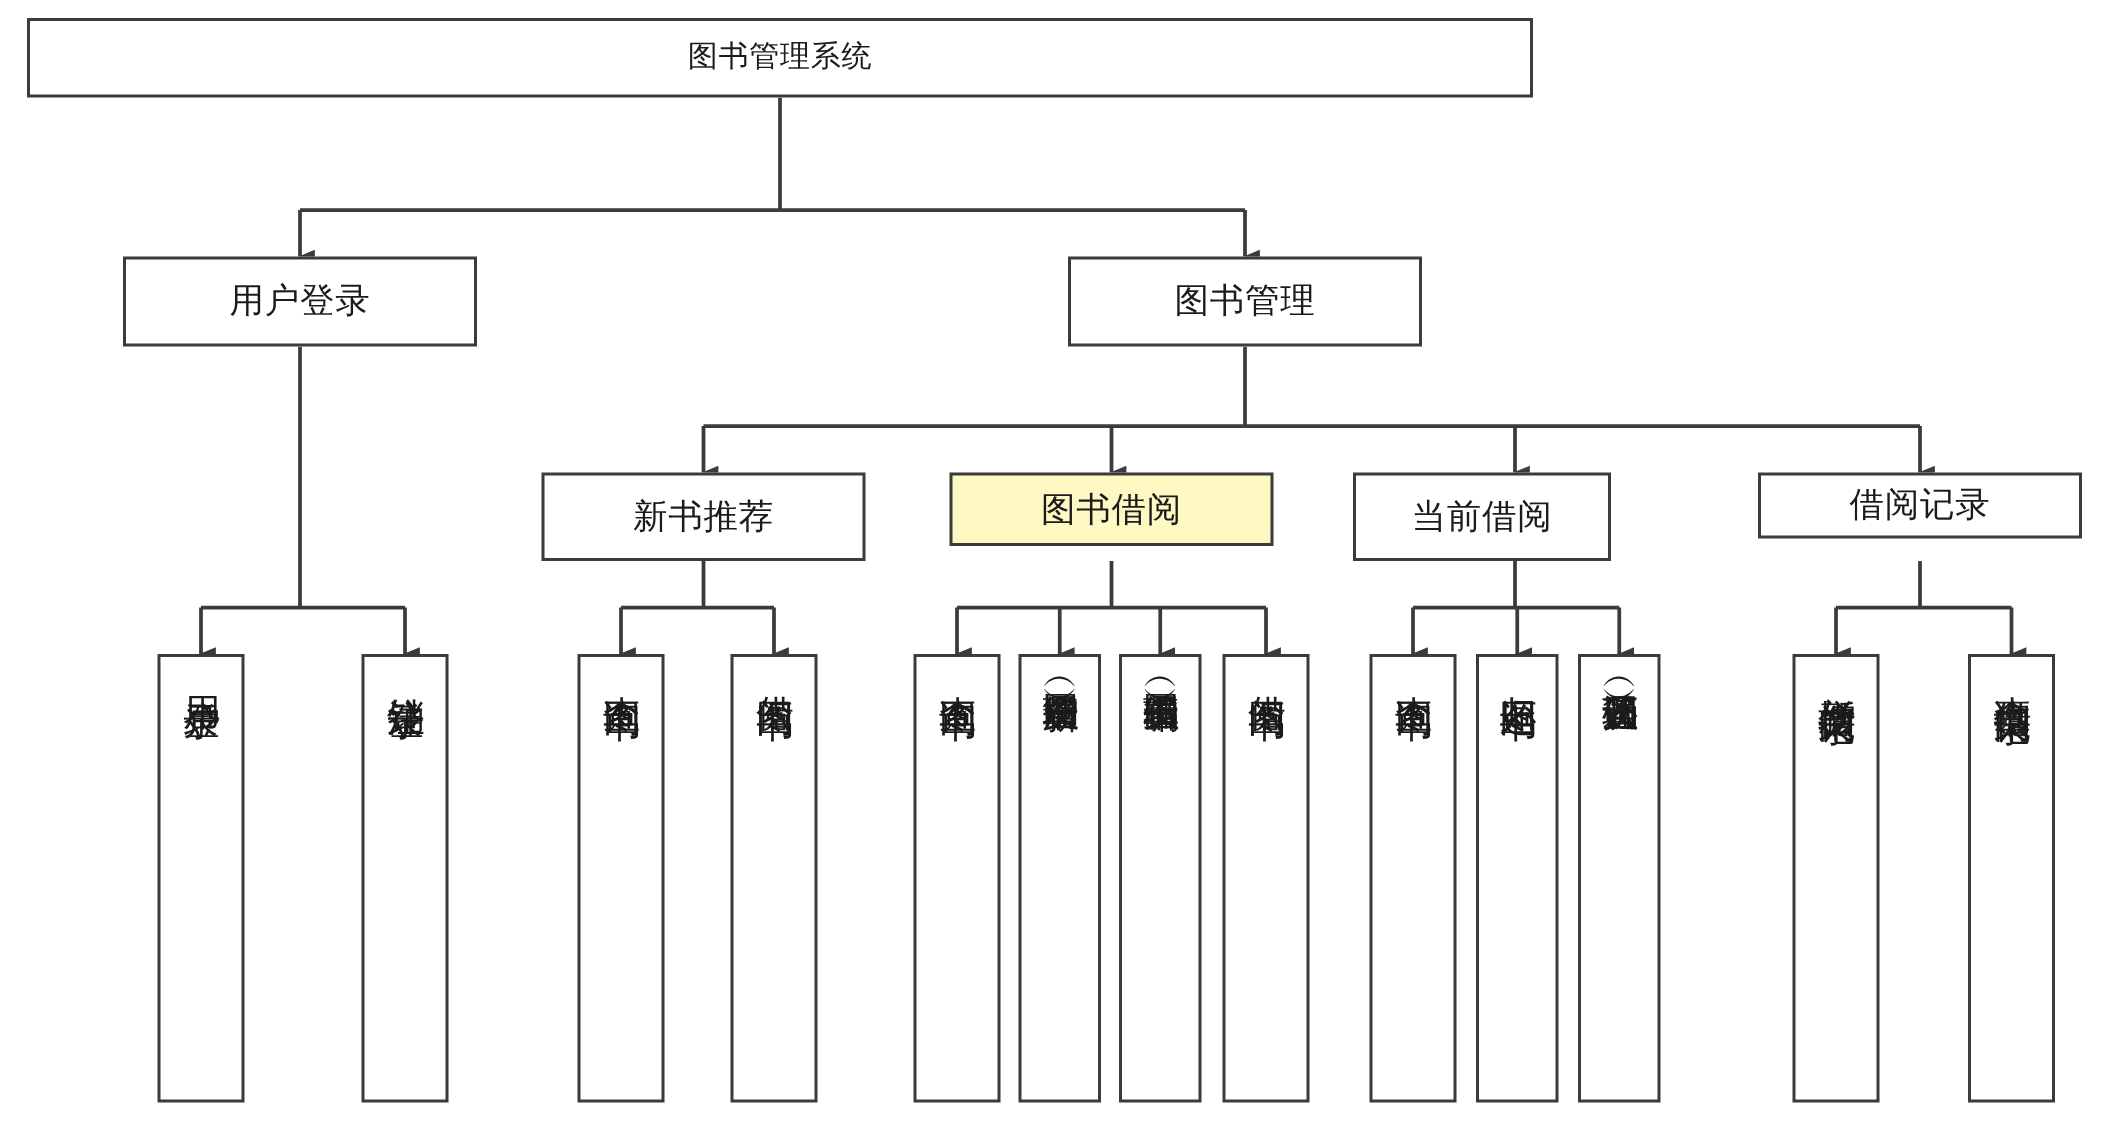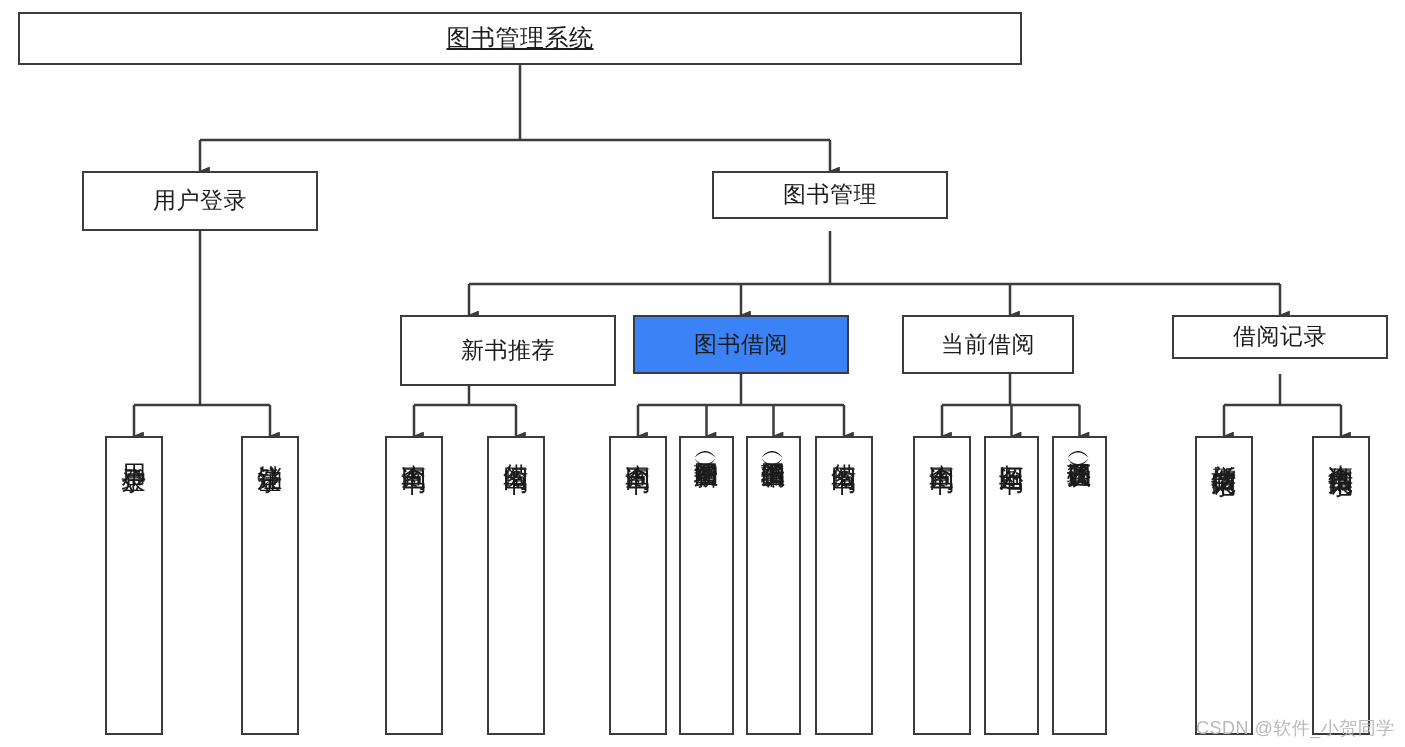--- a/index.html
+++ b/index.html
@@ -43,22 +43,21 @@
     line-height: 1.18;
     color: #1b1b1b;
     white-space: nowrap;
   }
   
   .node.horiz .node-label {
     font-size: 23px;
     letter-spacing: 0.5px;
   }
   .node.root .node-label {
-    font-size: 24px;
-    text-decoration: underline;
+    font-size: 20px;
   }
   
   .node.vert {
     align-items: flex-start;
     justify-content: center;
     padding-top: 6px;
   }
   .node.vert .node-label {
     writing-mode: vertical-rl;
     text-orientation: upright;
@@ -124,27 +123,27 @@
       <line x1="1224" y1="405" x2="1224" y2="436" stroke="#3b3b3b" stroke-width="2.5" marker-end="url(#arrow)"></line>
       <line x1="1341" y1="405" x2="1341" y2="436" stroke="#3b3b3b" stroke-width="2.5" marker-end="url(#arrow)"></line>
     </svg>
   <div id="nodes-layer">
       <div class="node horiz root" style="left: 18px; top: 12px; width: 1004px; height: 53px; border-color: rgb(59, 59, 59); background: rgb(255, 255, 255);">
         <span class="node-label">图书管理系统</span>
       </div>
       <div class="node horiz" style="left: 82px; top: 171px; width: 236px; height: 60px; border-color: rgb(59, 59, 59); background: rgb(255, 255, 255);">
         <span class="node-label">用户登录</span>
       </div>
-      <div class="node horiz" style="left: 712px; top: 171px; width: 236px; height: 48px; border-color: rgb(59, 59, 59); background: rgb(255, 255, 255);">
+      <div class="node horiz" style="left: 712px; top: 171px; width: 236px; height: 60px; border-color: rgb(59, 59, 59); background: rgb(255, 255, 255);">
         <span class="node-label">图书管理</span>
       </div>
-      <div class="node horiz" style="left: 361px; top: 315px; width: 216px; height: 71px; border-color: rgb(59, 59, 59); background: rgb(255, 255, 255); margin-left: 39px;">
+      <div class="node horiz" style="left: 361px; top: 315px; width: 216px; height: 59px; border-color: rgb(59, 59, 59); background: rgb(255, 255, 255);">
         <span class="node-label">新书推荐</span>
       </div>
-      <div class="node horiz" style="left: 633px; top: 315px; width: 216px; height: 59px; border-color: rgb(59, 59, 59); background: #3b82f6;">
+      <div class="node horiz" style="left: 633px; top: 315px; width: 216px; height: 49px; border-color: rgb(59, 59, 59); background: #fef9c3;">
         <span class="node-label">图书借阅</span>
       </div>
       <div class="node horiz" style="left: 902px; top: 315px; width: 172px; height: 59px; border-color: rgb(59, 59, 59); background: rgb(255, 255, 255);">
         <span class="node-label">当前借阅</span>
       </div>
       <div class="node horiz" style="left: 1172px; top: 315px; width: 216px; height: 44px; border-color: rgb(59, 59, 59); background: rgb(255, 255, 255);">
         <span class="node-label">借阅记录</span>
       </div>
       <div class="node vert" style="left: 105px; top: 436px; width: 58px; height: 299px; border-color: rgb(59, 59, 59); background: rgb(255, 255, 255);">
         <span class="node-label">用户登录</span>
@@ -179,14 +178,13 @@
       <div class="node vert tight" style="left: 1052px; top: 436px; width: 55px; height: 299px; border-color: rgb(59, 59, 59); background: rgb(255, 255, 255);">
         <span class="node-label">确认归还（管理员）</span>
       </div>
       <div class="node vert" style="left: 1195px; top: 436px; width: 58px; height: 299px; border-color: rgb(59, 59, 59); background: rgb(255, 255, 255);">
         <span class="node-label">新增借阅记录</span>
       </div>
       <div class="node vert" style="left: 1312px; top: 436px; width: 58px; height: 299px; border-color: rgb(59, 59, 59); background: rgb(255, 255, 255);">
         <span class="node-label">查询借阅记录</span>
       </div>
     </div>
-  <div class="watermark" style="left: 1196px; top: 716px; color: rgb(185, 185, 185);">CSDN @软件_小贺同学</div>
 </div>
 
 </body></html>

